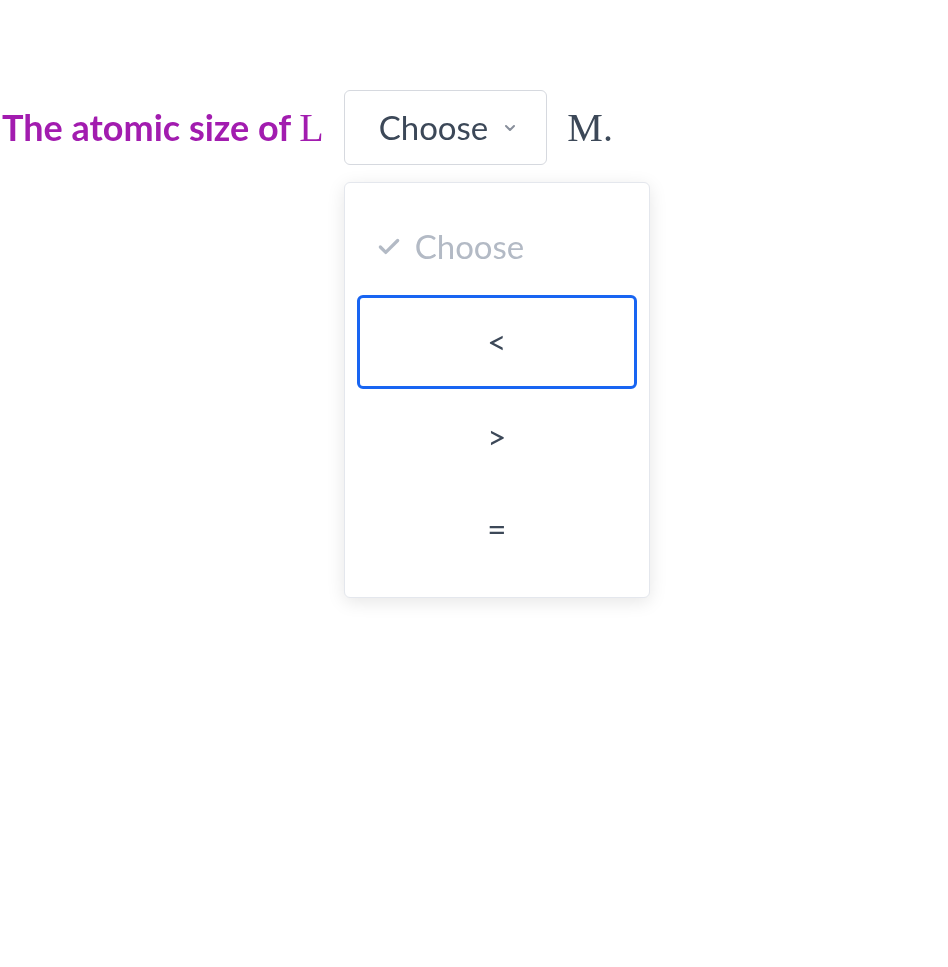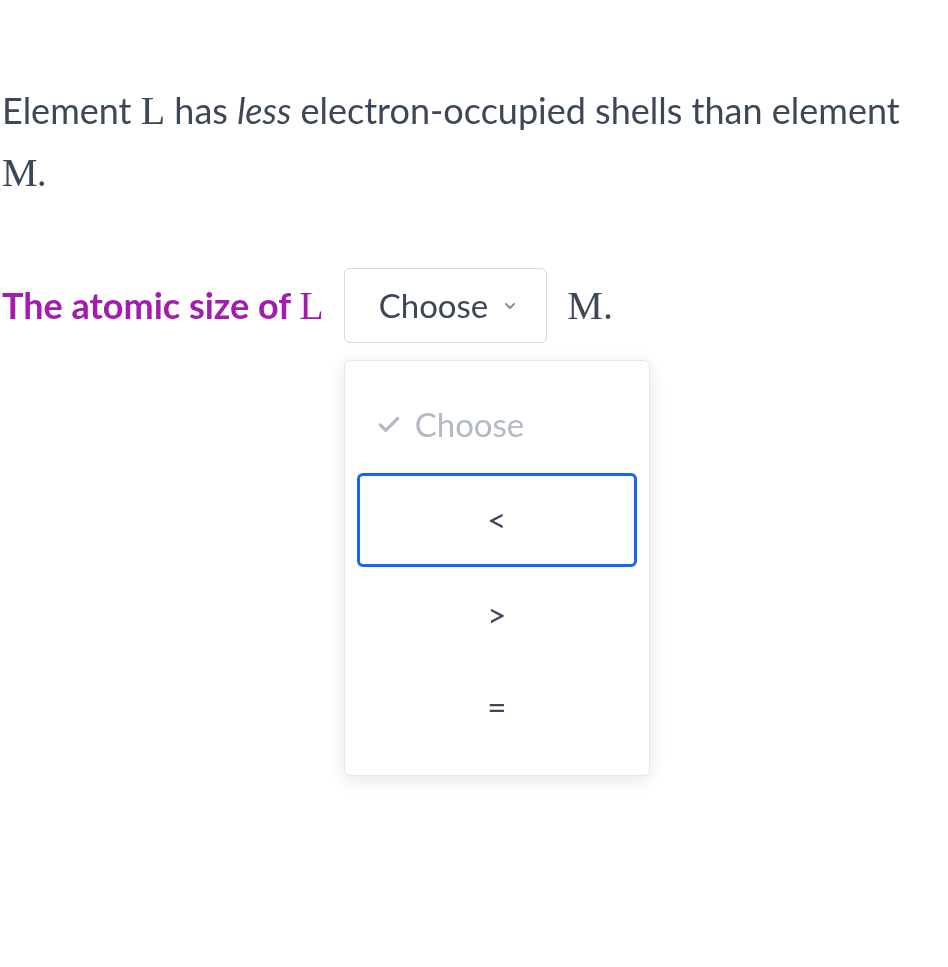--- a/index.html
+++ b/index.html
@@ -121,23 +121,20 @@
     width: 26px;
     height: 26px;
   }
 </style>
 </head>
 <body>
 
 <div class="content">
 
 
-  <p class="para">
-    <span>Element </span><span class="serif-var">L</span><span> has </span><span class="italic">less</span><span> electron-occupied shells than element </span><span class="serif-var">M</span><span>.</span>
-  </p>
 
   <div class="answer-line">
     <span class="answer-prefix">
       <span>The atomic size of </span><span class="serif-var">L</span>
     </span>
 
     <div class="dd-wrap">
       <div class="dd-trigger">
         <span>Choose</span>
         <span class="chevron-down">

